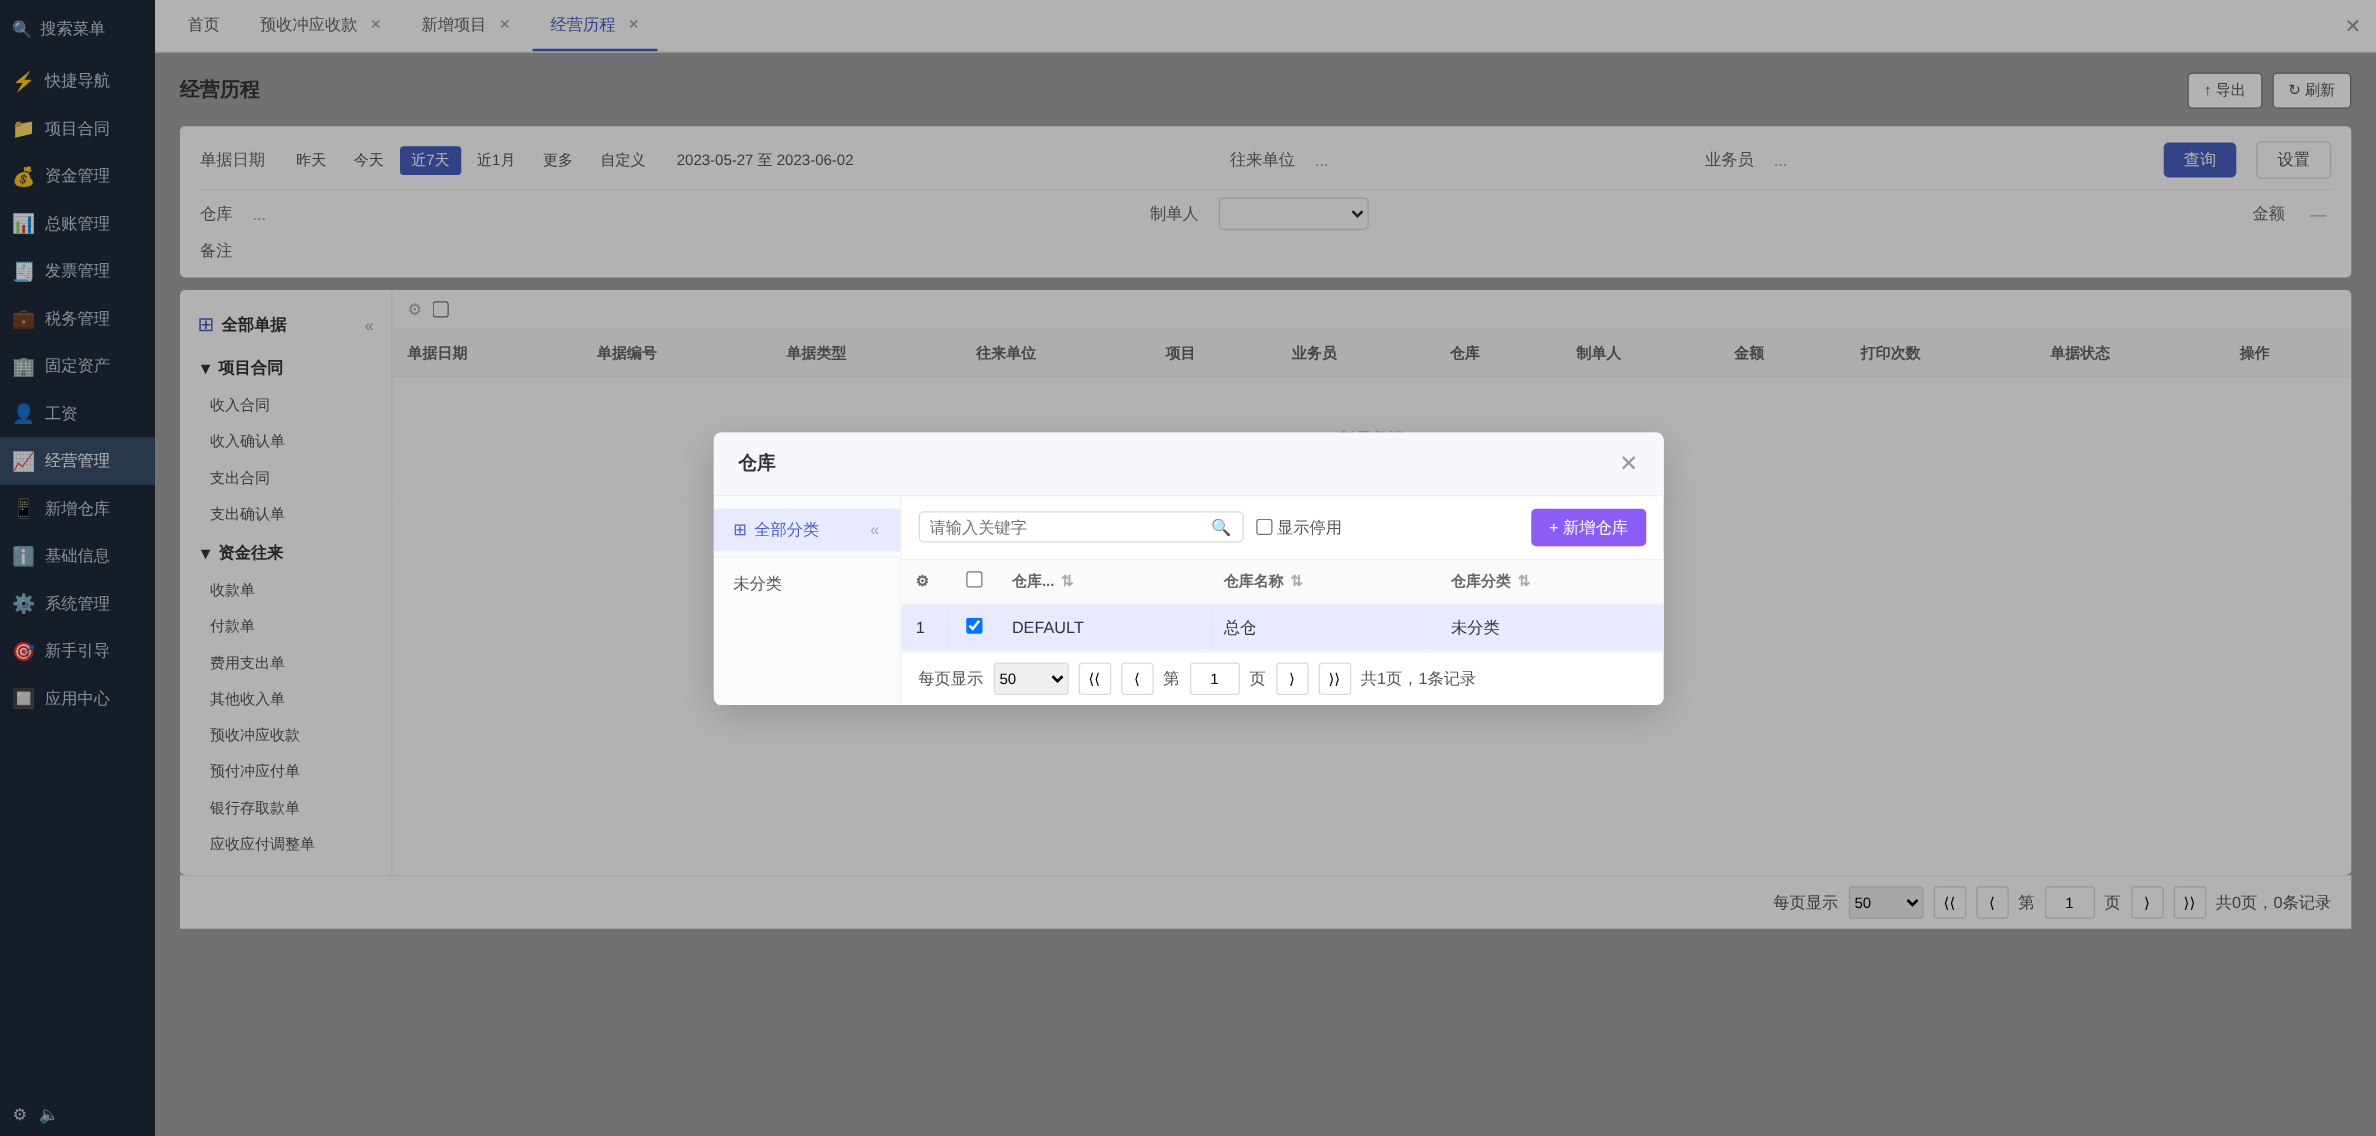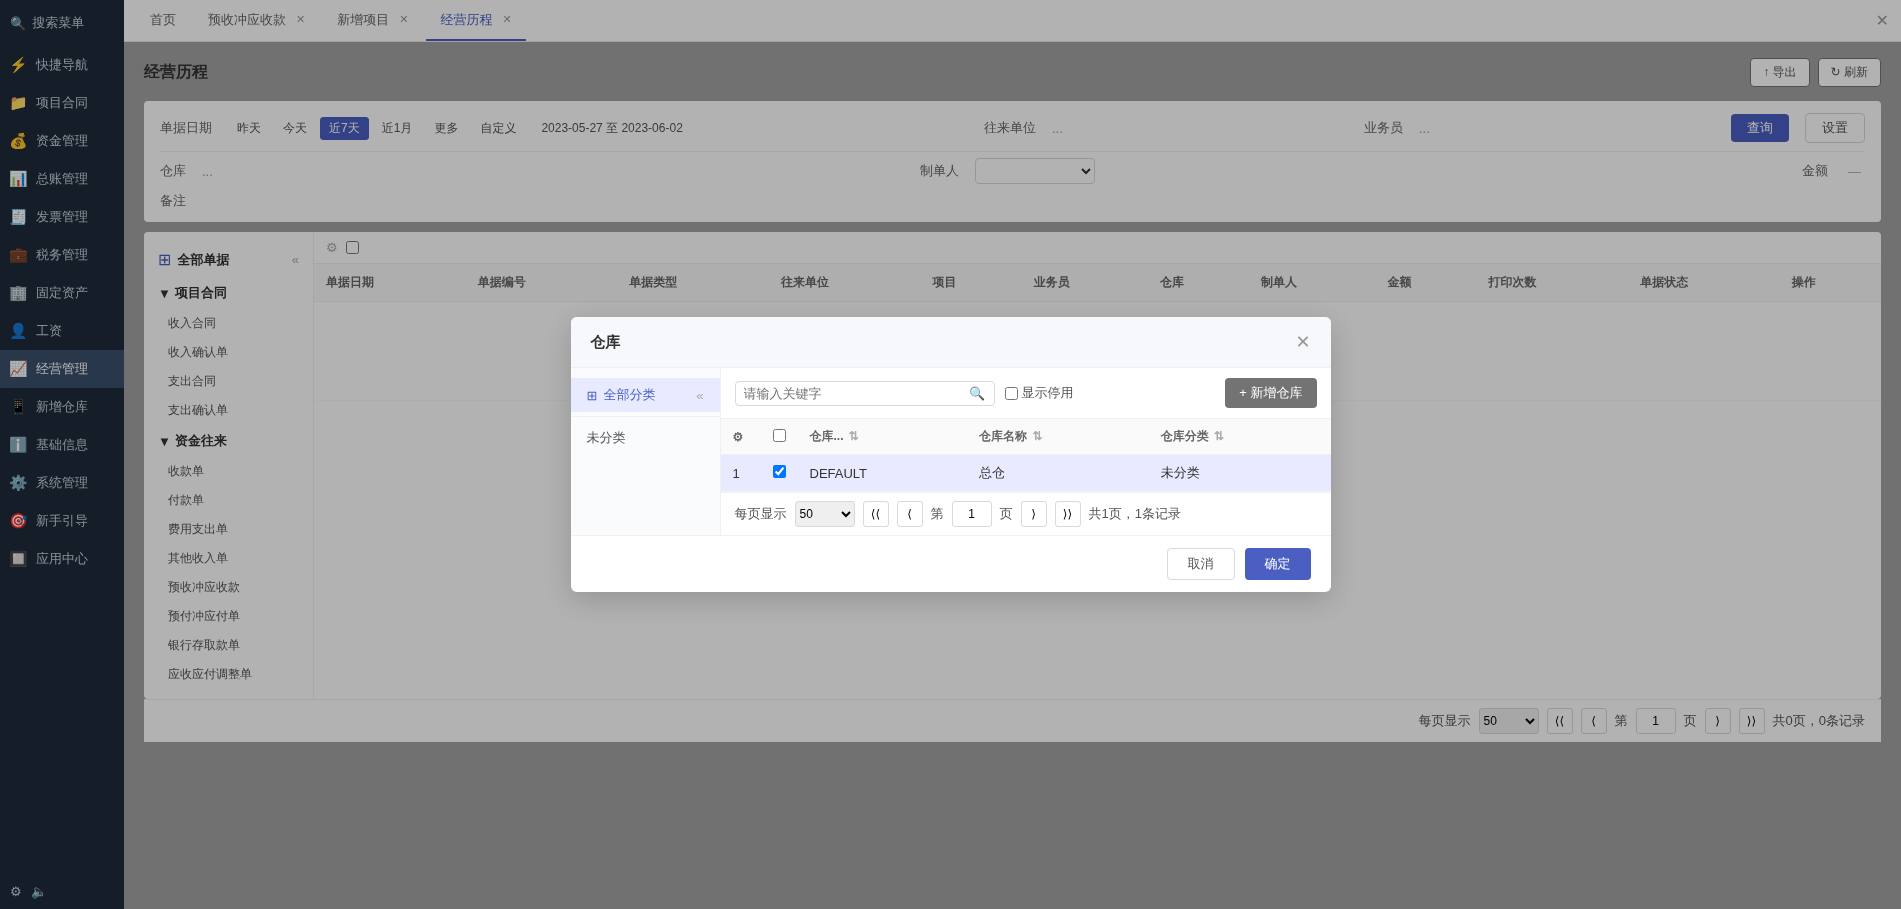--- a/index.html
+++ b/index.html
@@ -92,21 +92,21 @@
     .dialog-left { width: 150px; border-right: 1px solid #f0f0f0; background: #fafbfc; padding: 10px 0; flex-shrink: 0; }
     .dialog-left-item { padding: 8px 16px; font-size: 13px; color: #555; cursor: pointer; display: flex; align-items: center; gap: 6px; }
     .dialog-left-item.active { background: #e8ebff; color: #4a5fc1; }
     .dialog-left-divider { height: 1px; background: #f0f0f0; margin: 4px 0; }
     .dialog-right { flex: 1; display: flex; flex-direction: column; overflow: hidden; }
     .dialog-toolbar { display: flex; align-items: center; padding: 10px 14px; gap: 10px; border-bottom: 1px solid #f0f0f0; }
     .dialog-search { display: flex; align-items: flex-end; border: 1px solid #d9d9d9; border-radius: 4px; padding: 4px 8px; gap: 4px; flex: 1; max-width: 260px; background: #fff; }
     .dialog-search input { border: none; outline: none; font-size: 13px; color: #333; flex: 1; background: transparent; }
     .dialog-search-icon { color: #aaa; }
     .dialog-checkbox-label { display: flex; align-items: center; gap: 4px; font-size: 13px; color: #555; }
-    .btn-add { background: #737373; color: #fff; border: none; border-radius: 4px; padding: 6px 14px; cursor: pointer; font-size: 13px; white-space: nowrap; margin-left: auto; }
+    .btn-add { background: #8b5cf6; color: #fff; border: none; border-radius: 4px; padding: 6px 14px; cursor: pointer; font-size: 13px; white-space: nowrap; margin-left: auto; }
     .dialog-table-wrap { flex: 1; overflow: auto; }
     .dialog-table { width: 100%; border-collapse: collapse; }
     .dialog-table th { background: #fafafa; padding: 9px 12px; text-align: left; font-size: 12px; color: #666; border-bottom: 1px solid #f0f0f0; white-space: nowrap; }
     .dialog-table th .sort-icon { color: #aaa; margin-left: 2px; }
     .dialog-table td { padding: 9px 12px; font-size: 13px; color: #333; border-bottom: 1px solid #f5f5f5; }
     .dialog-table tr.selected td { background: #e8ebff; }
     .dialog-footer-bar { display: flex; align-items: center; padding: 8px 14px; border-top: 1px solid #f0f0f0; gap: 8px; font-size: 13px; color: #555; }
     .dialog-actions { padding: 12px 20px; display: flex; justify-content: flex-end; gap: 10px; border-top: 1px solid #f0f0f0; }
     .btn-cancel { background: #fff; color: #555; border: 1px solid #d9d9d9; border-radius: 4px; padding: 6px 20px; cursor: pointer; font-size: 13px; }
     .btn-confirm { background: #4a5fc1; color: #fff; border: none; border-radius: 4px; padding: 6px 20px; cursor: pointer; font-size: 13px; }
@@ -415,18 +415,14 @@
           <span>第</span>
           <input class="page-input" type="text" value="1" style="">
           <span>页</span>
           <button class="pagination-btn">⟩</button>
           <button class="pagination-btn">⟩⟩</button>
           <span>共1页，1条记录</span>
         </div>
       </div>
     </div>
 
-    <div class="dialog-actions">
-      <button class="btn-cancel">取消</button>
-      <button class="btn-confirm">确定</button>
-    </div>
   </div>
 </div>
 
 </body></html>

